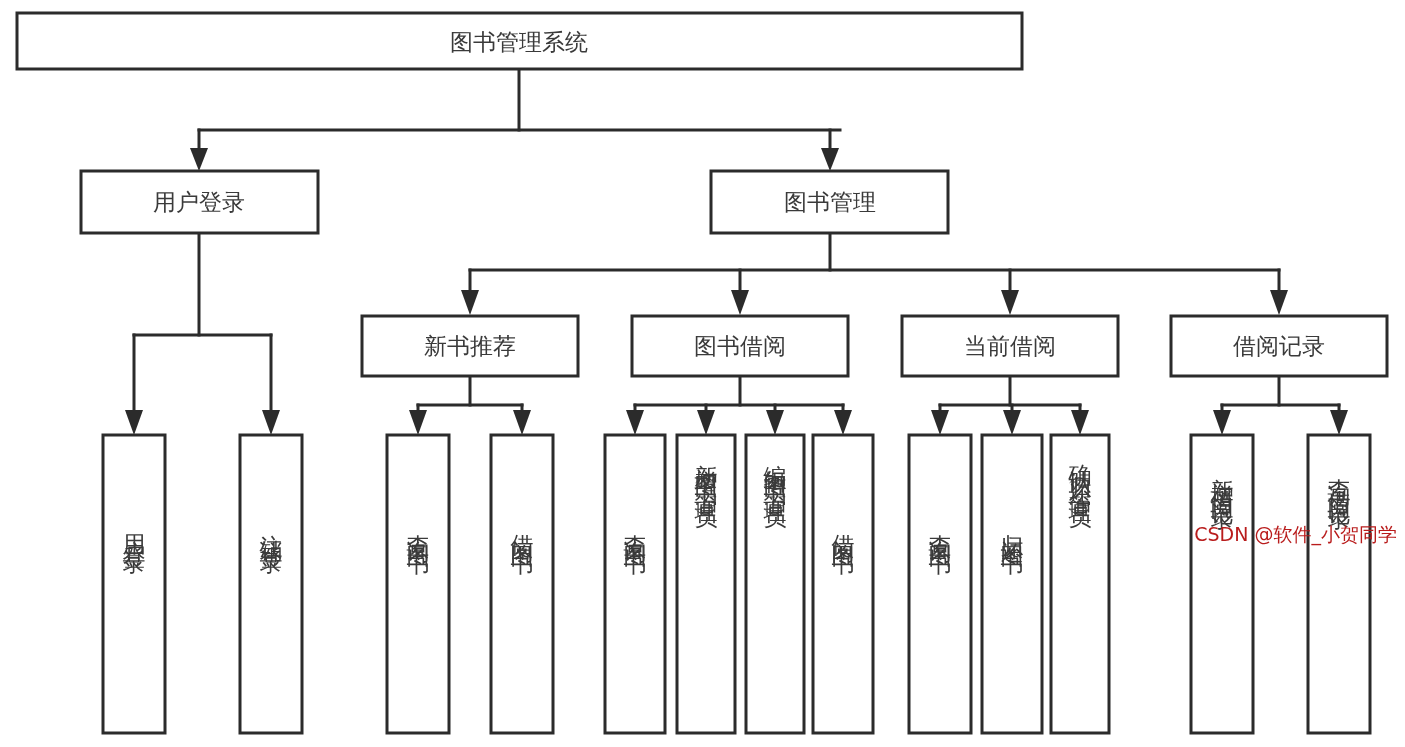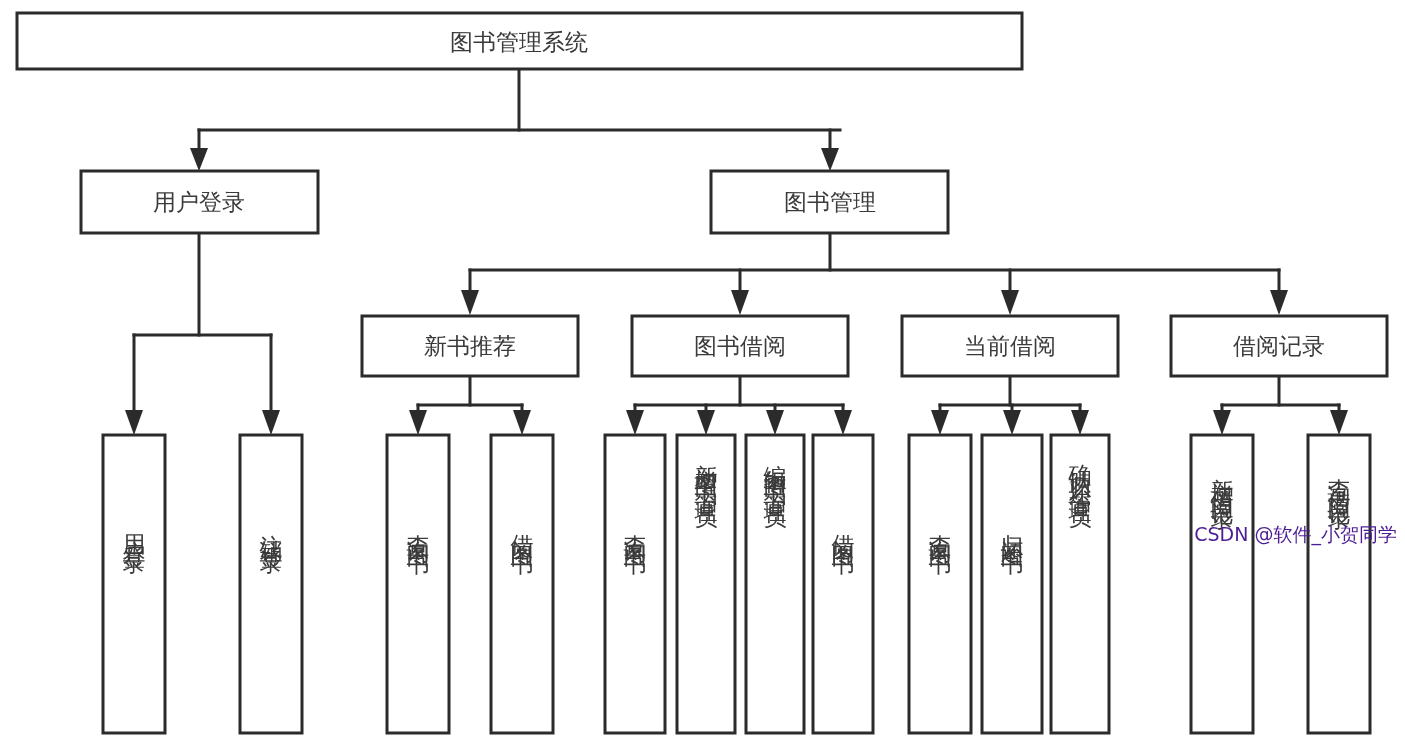--- a/index.html
+++ b/index.html
@@ -64,21 +64,21 @@
     color: #3a3a3a;
     letter-spacing: 6px;
     white-space: nowrap;
   }
   .watermark {
     position: absolute;
     right: 8px;
     bottom: 8px;
     font-family: "DejaVu Sans", "Liberation Sans", sans-serif;
     font-size: 19px;
-    color: #4c1d95;
+    color: #b91c1c;
     white-space: nowrap;
   }
 </style>
 </head>
 <body>
 
 <div id="diagram-root">
 
   <svg class="flow" viewBox="0 0 1405 747" xmlns="http://www.w3.org/2000/svg">
 

